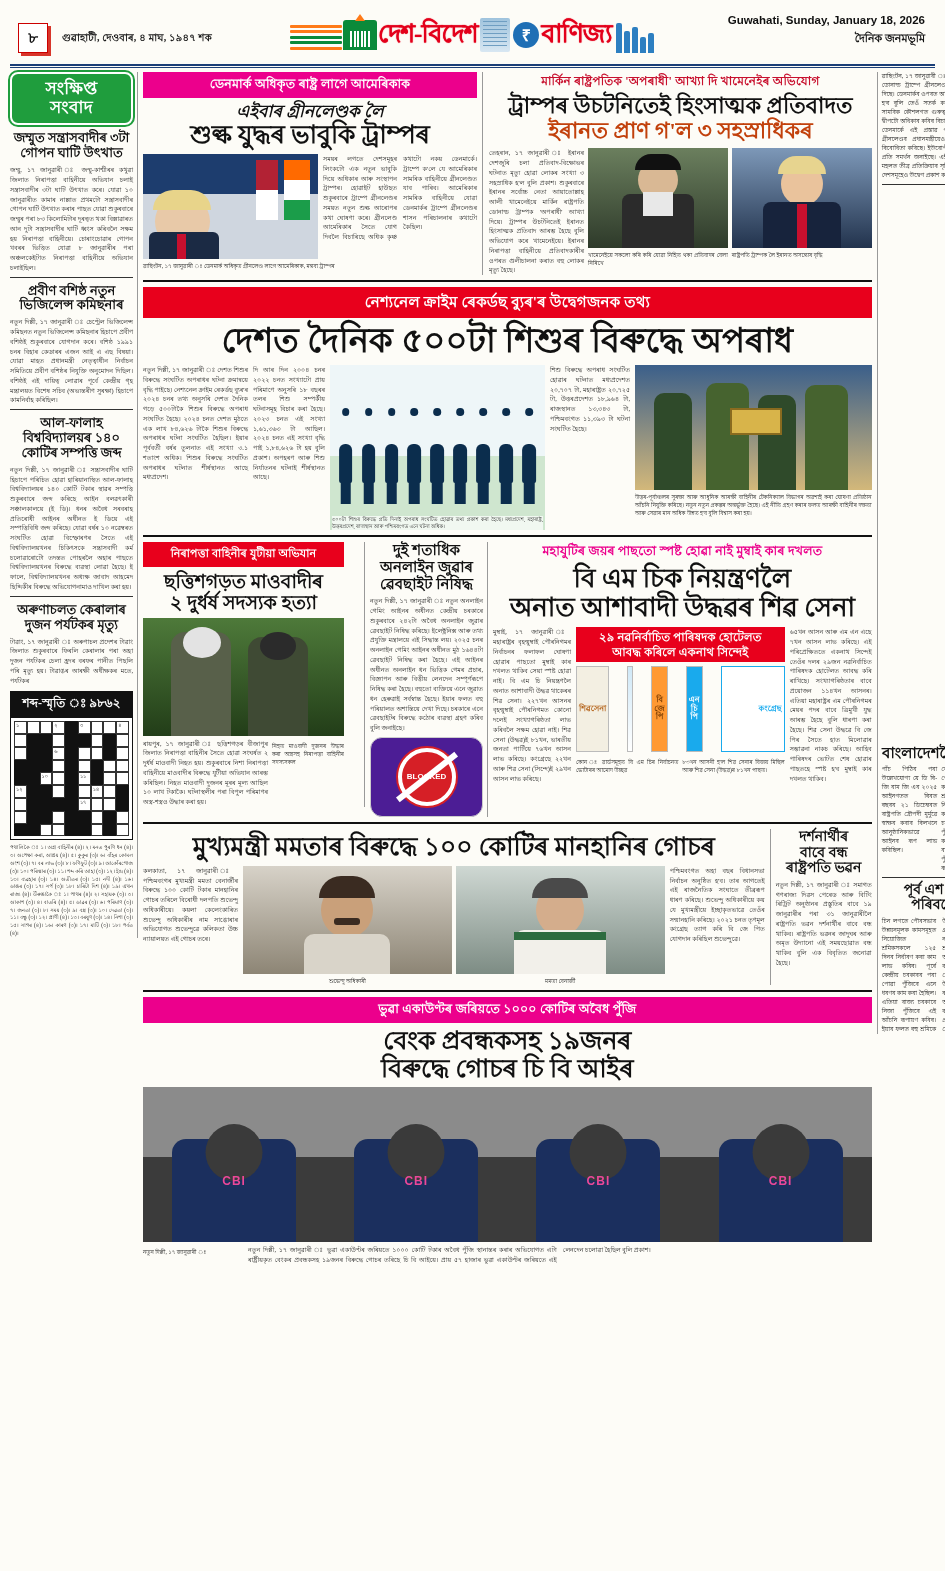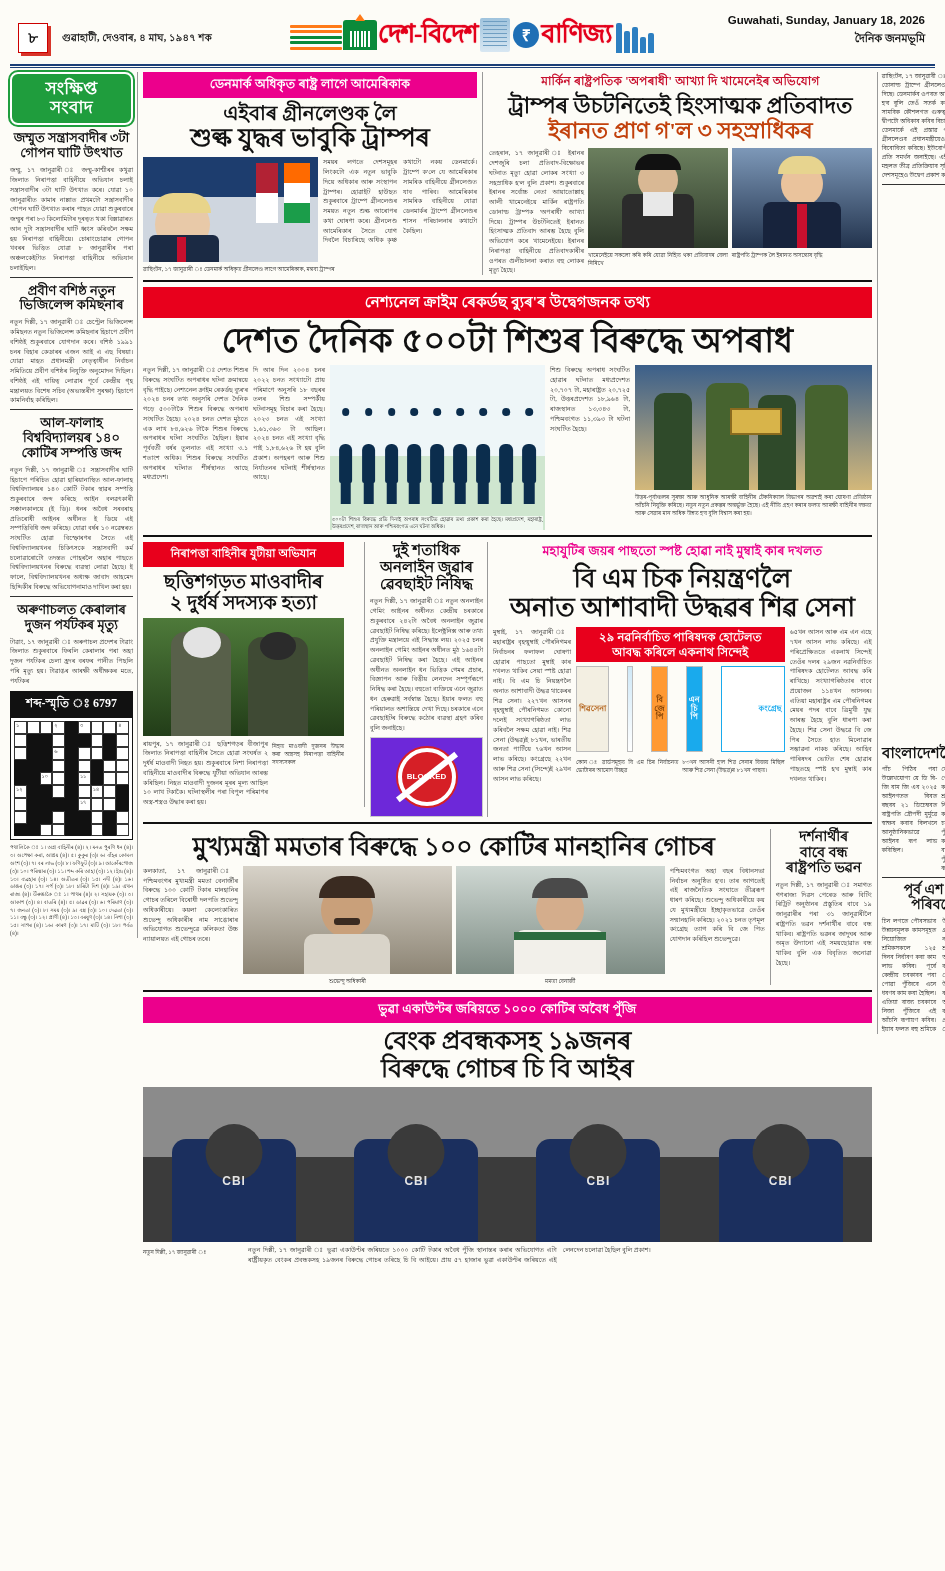--- a/index.html
+++ b/index.html
@@ -80,38 +80,38 @@
 
   .photo { position:relative; overflow:hidden; background:#ccc; }
 
   
   .art-trump { background:linear-gradient(#1d3d6e 0 38%, #cfd6df 38% 100%); }
   .art-khamenei { background:linear-gradient(#6b7f5e,#2e3a2a); }
   .art-trump2 { background:linear-gradient(#7d98b8,#22334d); }
   .art-silhouette { background:linear-gradient(#eef6f8 0 55%, #cfe6cf 55% 100%); }
   .art-army { background:linear-gradient(#3b5f8a,#d3b87a); }
   .art-forest { background:linear-gradient(#4e7a3a,#223d18); }
-  .art-blocked { background:#6d28d9; }
+  .art-blocked { background:#4c1d95;border-radius:12px; }
   .art-suvendu { background:linear-gradient(#d7d2c8,#8d8575); }
   .art-mamata { background:linear-gradient(#cfd8d3,#7d8c84); }
   .art-cbi { background:linear-gradient(#8b8b8b 0 45%, #3b3b3b 45% 100%); }
 
   
   .sil-row{position:absolute;bottom:16%;left:3%;right:3%;height:58%;display:flex;align-items:flex-end;justify-content:space-between;}
   .sil{position:relative;width:9%;height:100%;}
   .sil i{position:absolute;left:50%;transform:translateX(-50%);background:#0b2d4d;}
   .sil .hd{top:0;width:42%;padding-top:42%;border-radius:50%;height:0;}
   .sil .bd{top:38%;width:76%;height:40%;border-radius:6px 6px 2px 2px;}
   .sil .lg{top:76%;width:58%;height:24%;}
 
   
   .cbi-row{position:absolute;bottom:0;left:0;right:0;height:72%;display:flex;justify-content:space-around;align-items:flex-end;}
   .cbi-p{width:17%;height:92%;background:#1b2f5e;border-radius:14px 14px 0 0;position:relative;}
   .cbi-p:before{content:"";position:absolute;top:-15%;left:50%;transform:translateX(-50%);width:46%;padding-top:46%;background:#3a3a3a;border-radius:50%;}
-  .cbi-p span{position:absolute;top:34%;left:0;right:0;text-align:center;color:#e5e5e5;font-weight:bold;font-size:12px;
+  .cbi-p span{position:absolute;top:34%;left:0;right:0;text-align:center;color:#ec4899;font-weight:bold;font-size:12px;
     font-family:"Liberation Sans",sans-serif;letter-spacing:1px;}
 
   
   .logos-strip{display:flex;gap:18px;height:86px;}
   .logo-cell{flex:1;border:1px solid #bbb;display:flex;align-items:center;justify-content:center;font-size:8px;
     font-weight:bold;color:#fff;text-align:center;line-height:1.1;padding:2px;}
 
   
   .blocked-sign{position:absolute;left:50%;top:50%;transform:translate(-50%,-50%);width:58px;height:58px;border-radius:50%;
     background:#d61f26;border:4px solid #fff;display:flex;align-items:center;justify-content:center;
@@ -203,21 +203,21 @@
         <div class="body-txt bn">নতুন দিল্লী, ১৭ জানুৱাৰী ঃ সন্ত্ৰাসবাদীৰ ঘাটি হিচাপে পৰিচিত হোৱা হাৰিয়ানাস্থিত আল-ফালাহ বিশ্ববিদ্যালয়ৰ ১৪০ কোটি টকাৰ স্থাৱৰ সম্পত্তি শুকুৰবাৰে জব্দ কৰিছে আইন বলৱৎকাৰী সঞ্চালকালয়ে (ই ডি)। ধনৰ অবৈধ সৰবৰাহ প্ৰতিৰোধী আইনৰ অধীনত ই ডিয়ে এই সম্পত্তিবিধি জব্দ কৰিছে। যোৱা বৰ্ষৰ ১০ নৱেম্বৰত সংঘটিত হোৱা বিস্ফোৰণৰ সৈতে এই বিশ্ববিদ্যালয়খনৰ চিকিৎসকে সন্ত্ৰাসবাদী কৰ্ম চলোৱাৰোটো তদন্তত পোহৰলৈ অহাৰ পাছতে বিশ্ববিদ্যালয়খনৰ বিৰুদ্ধে ব্যৱস্থা লোৱা হৈছে। ই ফালে, বিশ্ববিদ্যালয়খনৰ অধ্যক্ষ জাবাদ আহমেদ ছিদ্দিকীৰ বিৰুদ্ধে অভিযোগনামাও দাখিল কৰা হয়।</div>
       </div>
       <div class="hr-thin"></div>
 
       <div>
         <div class="sub-head bn">অৰুণাচলত কেৰালাৰ দুজন পৰ্যটকৰ মৃত্যু</div>
         <div class="body-txt bn">টাৱাং, ১৭ জানুৱাৰী ঃ অৰুণাচল প্ৰদেশৰ টাৱাং জিলাত শুকুৰবাৰে ফিৰলি কেৰালাৰ পৰা অহা দুজন পৰ্যটকৰ চেলা হ্ৰদৰ বৰফৰ পানীত পিছলি পৰি মৃত্যু হয়। টাৱাঙৰ আৰক্ষী অধীক্ষকৰ মতে, পৰ্যটকৰ</div>
       </div>
 
       <div class="mt6">
-        <div class="xw-title bn">শব্দ-স্মৃতি ঃ 6797</div>
+        <div class="xw-title bn">শব্দ-স্মৃতি ঃ ৯৮৬২</div>
         <div class="xw-wrap">
           <div class="xw-grid" id="xw">
               <div class="xw-c">
                 <b>১</b>
               </div>
               <div class="xw-c"></div>
               <div class="xw-c"></div>
               <div class="xw-c">
                 <b>২</b>
               </div>
@@ -319,21 +319,21 @@
         <div class="xw-clues bn">পথালিকৈ ঃ ১। অগ্ৰ বাহিনীৰ (৪)। ২। মনত পুৰণি ধন (৪)। ৩। অপেক্ষা কৰা, আশ্ৰয় (৪)। ৫। কুকুৰ (৩)। ৬। বাঁহৰ কোমল অংশ (৩)। ৭। বৰ লাভ (৩)। ৮। ফণিফুট (৩)। ৯। আকোঁৰগোজ (৩)। ১০। পৰিস্কাৰ (৩)। ১১। শব্দ কৰি আহা (৩)। ১২। ইন্দ্ৰ (৪)। ১৩। ব্যৱহাৰ (৩)। ১৪। অতীতৰ (৩)। ১৫। নদী (৪)। ১৬। ডাঙৰ (৩)। ১৭। সৰ্প (৩)। ১৮। চাৰিটা দিশ (৪)। ১৯। এখন ৰাজ্য (৪)। উঁৰুঙাকৈ ঃ ১। পাথৰ (৪)। ২। সহায়ক (৩)। ৩। আকাশ (৩)। ৪। বাতৰি (৪)। ৫। ডাৱৰ (৩)। ৬। পৰিমাণ (৩)। ৭। জনতা (৩)। ৮। সময় (৩)। ৯। বস্ত্ৰ (৩)। ১০। দেৱতা (৩)। ১১। বন্ধু (৩)। ১২। প্ৰাণী (৪)। ১৩। বৰষুণ (৩)। ১৪। নিশা (৩)। ১৫। সাগৰ (৪)। ১৬। কাৰণ (৩)। ১৭। মাটি (৩)। ১৮। পৰ্বত (৪)।</div>
       </div>
     </div>
 
     <div class="col-mid">
 
       <div style="display:flex;gap:6px;">
 
         <div style="width:340px;flex:0 0 340px;border-right:1px solid #999;padding-right:5px;">
           <div class="hl-strap magenta bn">ডেনমাৰ্ক অধিকৃত ৰাষ্ট্ৰ লাগে আমেৰিকাক</div>
-          <div class="hl-main bn mt4" style="font-size:20px;">এইবাৰ গ্ৰীনলেণ্ডক লৈ</div>
+          <div class="hl-main bn mt4" style="font-size:17px;font-style:italic;">এইবাৰ গ্ৰীনলেণ্ডক লৈ</div>
           <div class="hl-main bn" style="font-size:25px;">শুল্ক যুদ্ধৰ ভাবুকি ট্ৰাম্পৰ</div>
           <div style="display:flex;gap:5px;margin-top:5px;">
             <div class="photo art-trump" style="width:175px;height:105px;position:relative;">
               <div style="position:absolute;left:12px;top:40px;width:55px;height:55px;background:#e8c9a8;border-radius:50%;"></div>
               <div style="position:absolute;left:6px;top:78px;width:70px;height:28px;background:#1b2a44;border-radius:6px 6px 0 0;"></div>
               <div style="position:absolute;left:34px;top:80px;width:9px;height:26px;background:#c8102e;"></div>
               <div style="position:absolute;left:10px;top:36px;width:58px;height:20px;background:#e8d48a;border-radius:26px 26px 0 0;"></div>
               <div style="position:absolute;right:8px;top:6px;width:26px;height:60px;background:linear-gradient(#ff6a00 0 33%,#fff 33% 66%,#1b9d4a 66% 100%);"></div>
               <div style="position:absolute;right:40px;top:6px;width:22px;height:60px;background:linear-gradient(#b22234 0 50%,#fff 50% 100%);"></div>
             </div>

